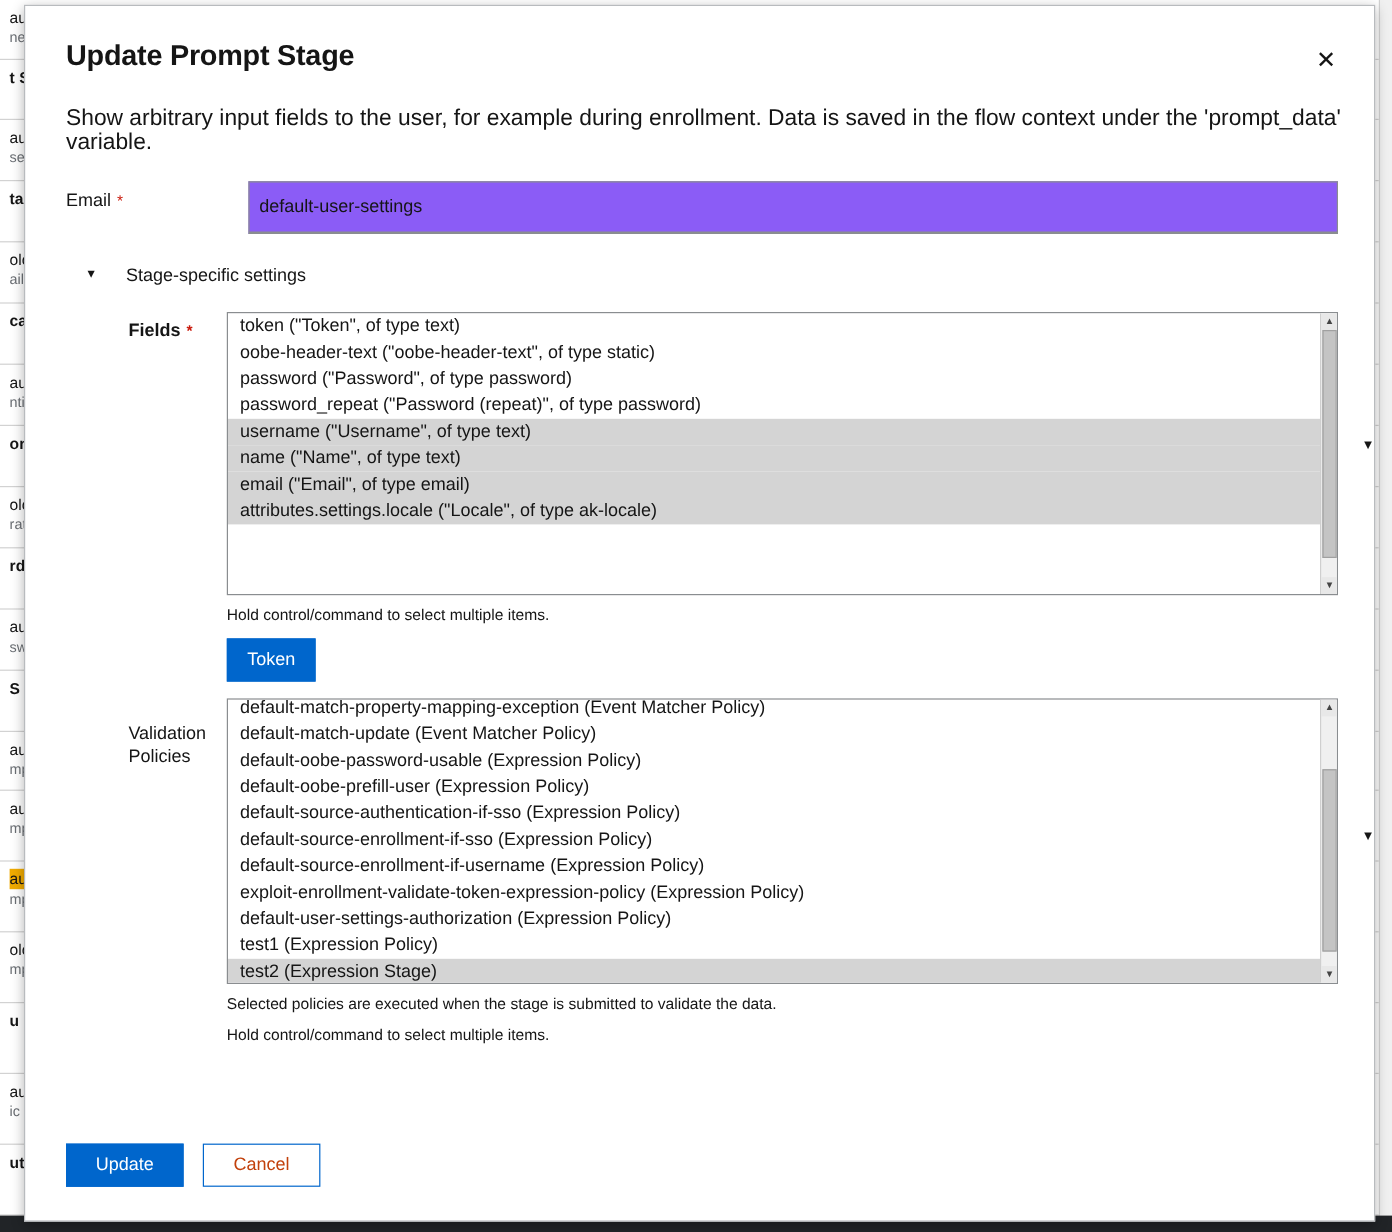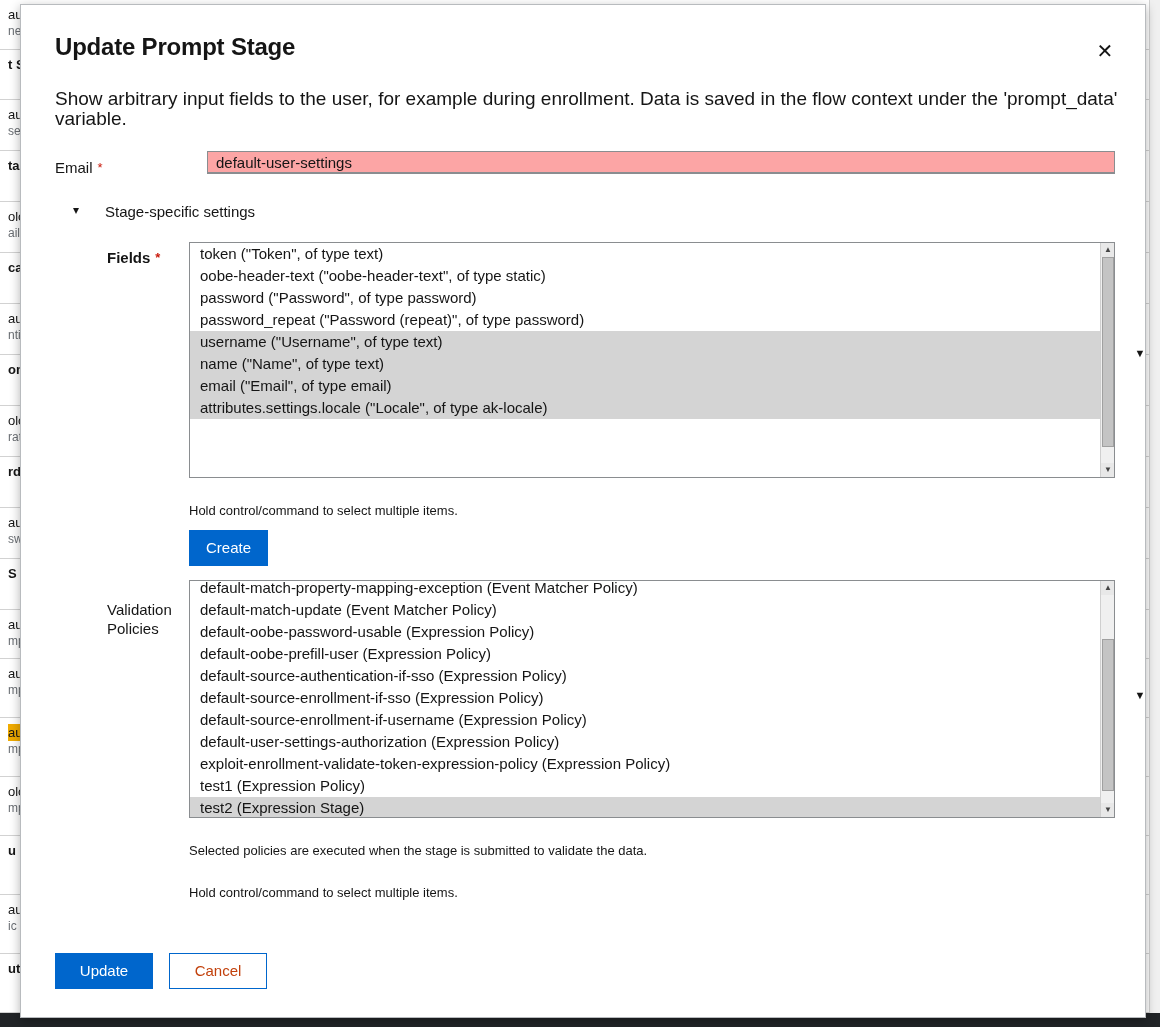--- a/index.html
+++ b/index.html
@@ -104,28 +104,28 @@
   .req {
     color: #c9190b;
     margin-left: 5px;
     font-size: 13px;
     vertical-align: top;
   }
   .field-control { flex: 1 1 auto; }
 
   input.text-input {
     width: 100%;
-    height: 23px;
+    height: 44px;
     padding: 4px 8px;
     font-size: 15px;
     font-family: "Liberation Sans", sans-serif;
     color: #151515;
     border: 1px solid #8a8d90;
     border-bottom: 2px solid #8a8d90;
-    background: #fca5a5;
+    background: #8b5cf6;
     outline: none;
   }
 
   
   .expandable {
     margin: 26px 0 0 18px;
     display: flex;
     align-items: center;
     cursor: pointer;
   }
@@ -196,21 +196,21 @@
     width: 22px; height: 22px;
     font-size: 11px;
     color: #151515;
     text-align: center;
     line-height: 22px;
   }
 
   .help-text {
     font-size: 13px;
     color: #151515;
-    margin-top: 24px;
+    margin-top: 8px;
     line-height: 18px;
   }
 
   .btn {
     font-size: 15px;
     font-family: "Liberation Sans", sans-serif;
     padding: 6px 16px;
     border: 1px solid transparent;
     cursor: pointer;
     line-height: 22px;
@@ -361,41 +361,41 @@
             </ul>
             <div class="sbar">
               <div class="arrow-up">▲</div>
               <div class="thumb" style="top:14px; height:190px;"></div>
               <div class="arrow-dn">▼</div>
             </div>
           </div>
           <div class="dropdown-caret" style="top:100px;">▼</div>
           <div class="help-text">Hold control/command to select multiple items.</div>
           <div class="create-btn-row">
-            <button class="btn btn-primary">Create</button>
+            <button class="btn btn-primary">Token</button>
           </div>
         </div>
       </div>
 
       <div class="field-row" style="margin-top:14px;">
         <div class="field-label" style="padding-top:20px; width:134px; flex:0 0 134px; padding-left:52px;">
           <span>Validation Policies</span>
         </div>
         <div class="field-control" style="position:relative;">
           <div class="listbox" style="height:238px; border-top-color:#8a8d90;">
             <ul class="opts" style="top:-4px;">
               <li>default-match-property-mapping-exception (Event Matcher Policy)</li>
               <li>default-match-update (Event Matcher Policy)</li>
               <li>default-oobe-password-usable (Expression Policy)</li>
               <li>default-oobe-prefill-user (Expression Policy)</li>
               <li>default-source-authentication-if-sso (Expression Policy)</li>
               <li>default-source-enrollment-if-sso (Expression Policy)</li>
               <li>default-source-enrollment-if-username (Expression Policy)</li>
+              <li>exploit-enrollment-validate-token-expression-policy (Expression Policy)</li>
               <li>default-user-settings-authorization (Expression Policy)</li>
-              <li>exploit-enrollment-validate-token-expression-policy (Expression Policy)</li>
               <li>test1 (Expression Policy)</li>
               <li class="sel">test2 (Expression Stage)</li>
             </ul>
             <div class="sbar">
               <div class="arrow-up">▲</div>
               <div class="thumb" style="top:58px; height:152px;"></div>
               <div class="arrow-dn">▼</div>
             </div>
           </div>
           <div class="dropdown-caret" style="top:104px;">▼</div>

